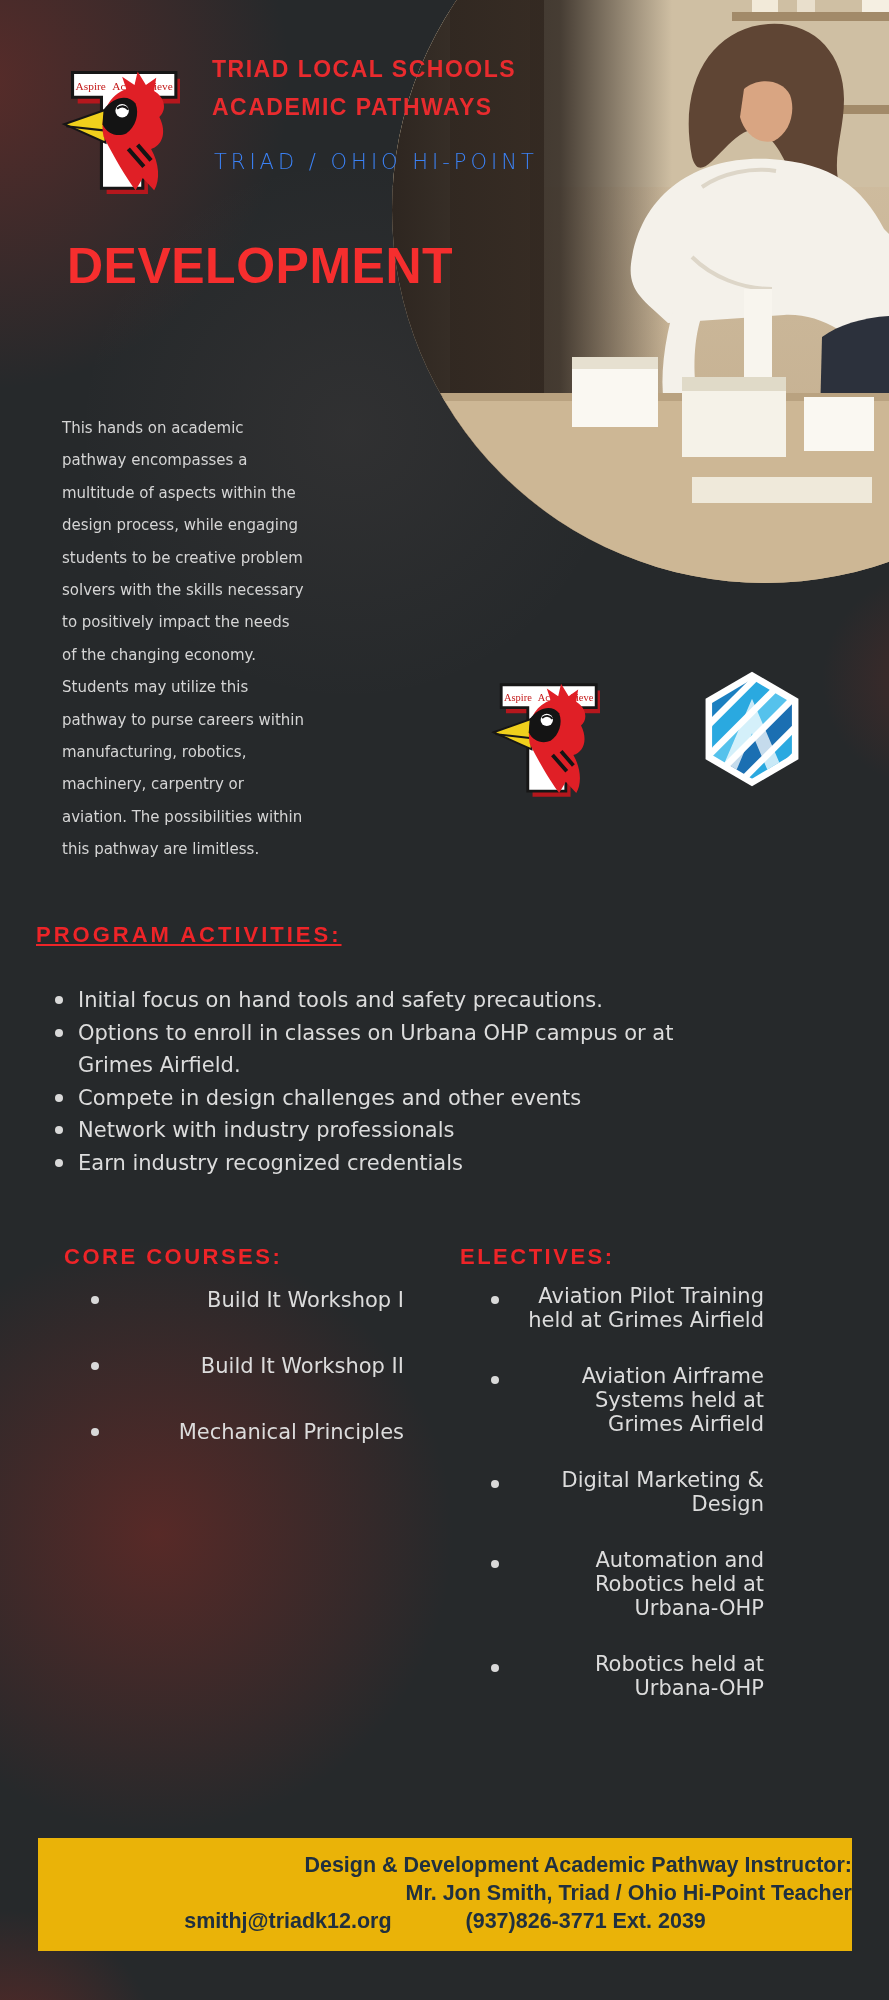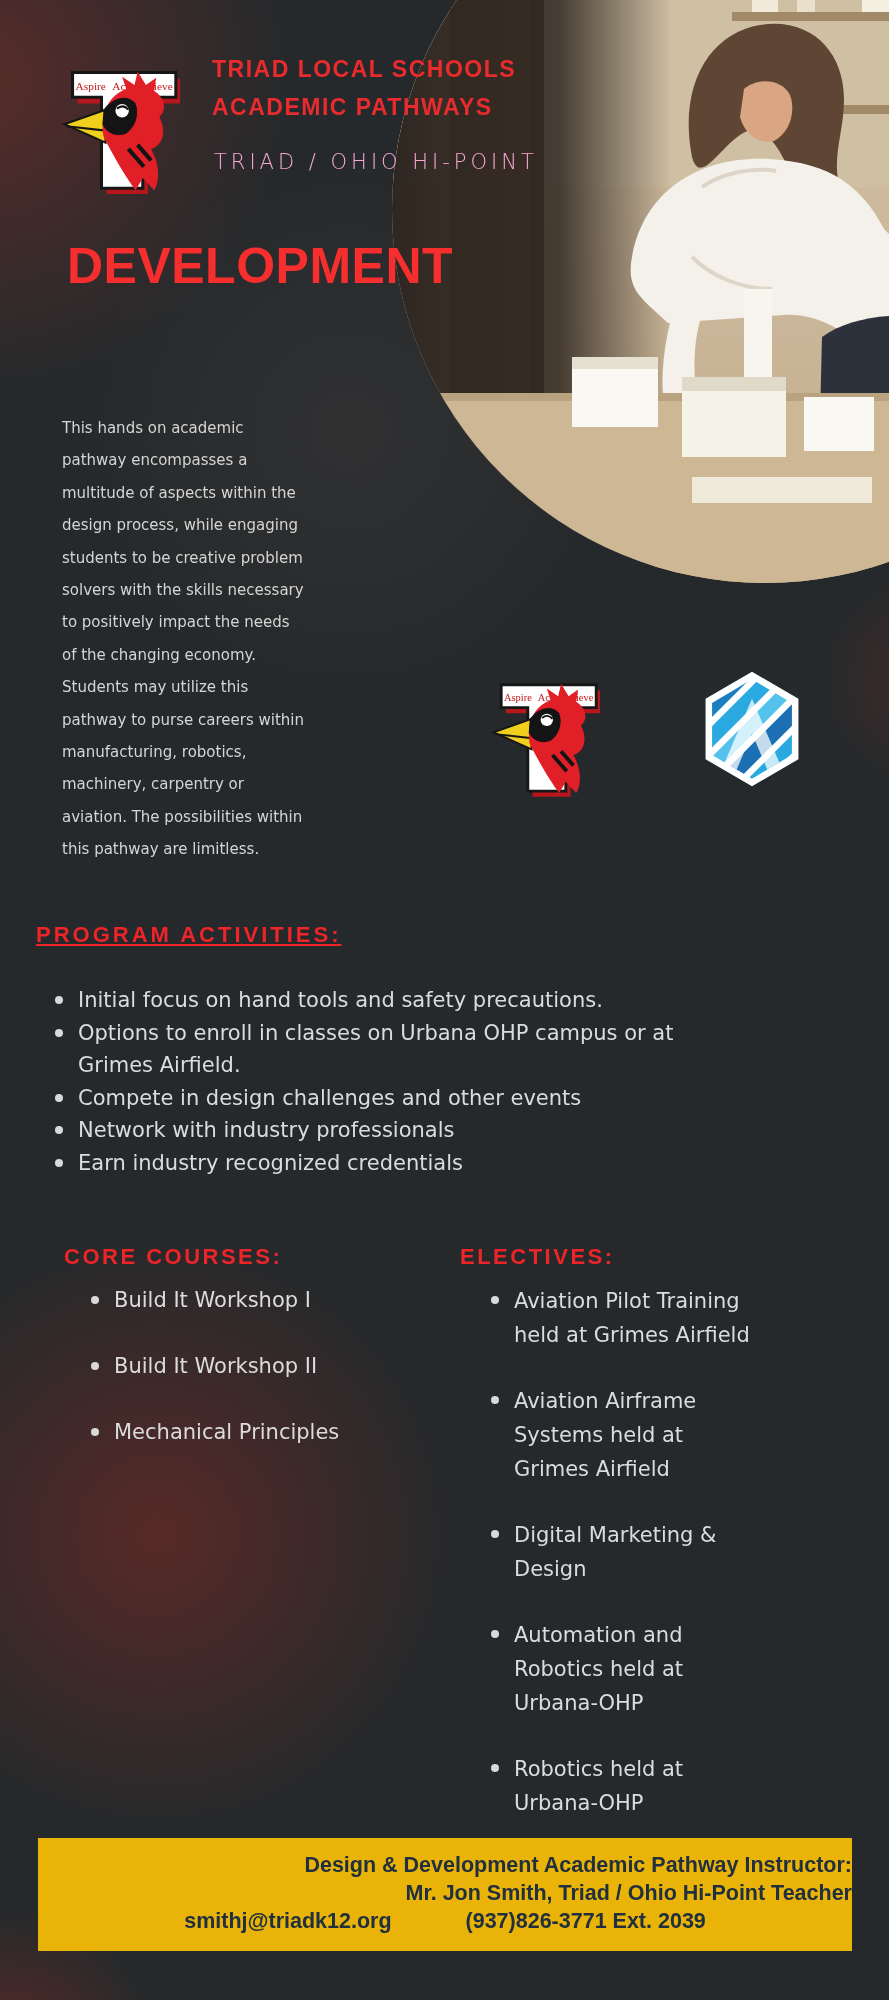--- a/index.html
+++ b/index.html
@@ -26,21 +26,21 @@
   .photo-circle svg{display:block;width:746px;height:746px;}
 
   .logo-top{position:absolute;left:56px;top:44px;width:124px;height:150px;}
   .logo-mid{position:absolute;left:486px;top:650px;width:114px;height:155px;}
   .logo-ohp{position:absolute;left:698px;top:668px;width:108px;height:122px;}
 
   .hdr-line{position:absolute;left:212px;font-weight:800;font-size:23px;
     letter-spacing:1.5px;color:#e92b2e;font-family:"Liberation Sans",sans-serif;}
   .hdr-1{top:56px;} .hdr-2{top:94px;}
   .hdr-sub{position:absolute;left:214px;top:150px;font-weight:300;font-size:21px;
-    letter-spacing:4px;color:#f9a8d4;}
+    letter-spacing:4px;color:#3b82f6;}
 
   .pathway-title{position:absolute;left:20px;top:238px;width:480px;text-align:center;
     color:#f62e2e;font-weight:800;font-size:50px;line-height:57px;letter-spacing:.5px;
     font-family:"Liberation Sans",sans-serif;}
 
   .description{position:absolute;left:62px;top:412px;width:430px;
     color:#d5d5d5;font-size:15px;line-height:32.4px;white-space:pre-line;}
 
   .sec-heading{position:absolute;color:#ee2428;font-weight:700;font-size:22px;
     letter-spacing:3px;font-family:"Liberation Sans",sans-serif;}
@@ -49,23 +49,23 @@
   .elec-heading{left:460px;top:1244px;letter-spacing:2.5px;}
 
   ul.blist{list-style:none;margin:0;padding:0;position:absolute;}
   ul.blist li{position:relative;padding-left:30px;color:#dcdcdc;font-size:21px;
     white-space:pre-line;}
   ul.blist li::before{content:"";position:absolute;left:7px;top:12px;width:8px;height:8px;
     border-radius:50%;background:#d9d9d9;}
   .pa-list{left:48px;top:984px;width:800px;}
   .pa-list li{line-height:32.5px;}
   .core-list{left:84px;top:1284px;width:320px;}
-  .core-list li{line-height:33px;margin-bottom:33px;}
+  .core-list li{line-height:33px;margin-bottom:33px;text-align:right;}
   .elec-list{left:484px;top:1284px;width:280px;}
-  .elec-list li{line-height:34px;margin-bottom:32px;}
+  .elec-list li{line-height:24px;margin-bottom:32px;text-align:right;}
 
   .footer{position:absolute;left:38px;top:1838px;width:814px;height:113px;
     background:#eab308;color:#20303f;text-align:right;
     font-family:"Liberation Sans",sans-serif;font-weight:700;font-size:21.5px;
     line-height:28px;padding-top:13px;box-sizing:border-box;}
   .footer-row{display:flex;justify-content:center;gap:74px;}
 </style>
 </head>
 <body>
 

